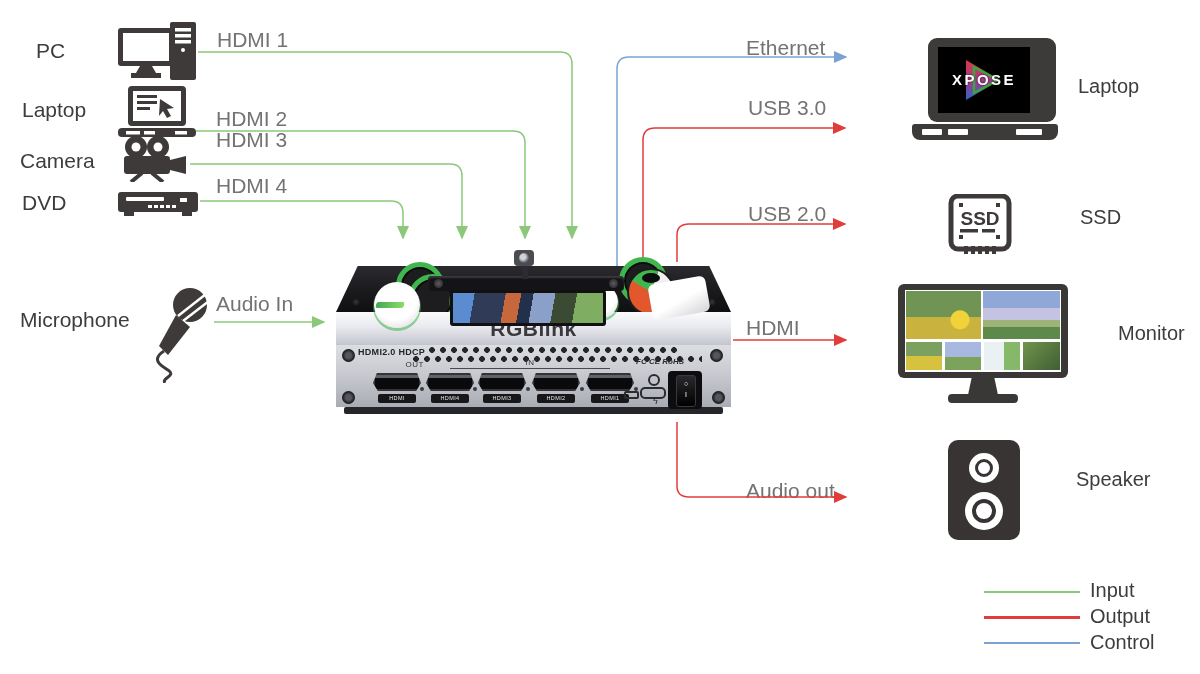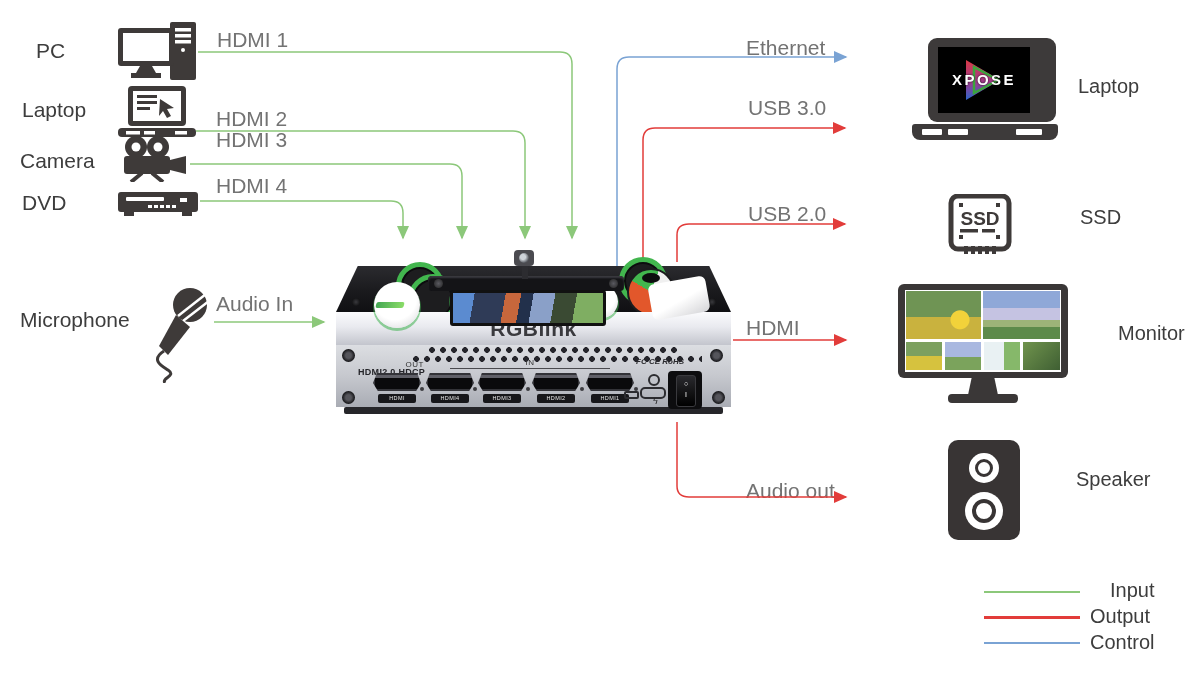--- a/index.html
+++ b/index.html
@@ -39,21 +39,21 @@
   .kn-oval{position:absolute;left:306px;top:23px;width:18px;height:10px;border-radius:50%;background:#0d0d0f;z-index:3;}
   .mini-logo{position:absolute;left:40px;top:52px;width:28px;height:6px;border-radius:2px;z-index:3;
              background:linear-gradient(90deg,#2f9d41,#7ed957);transform:skewX(-14deg);opacity:.9;}
   .top-screw{position:absolute;width:8px;height:8px;border-radius:50%;background:radial-gradient(#3a3a3e,#050506);z-index:2;}
   .dev-mid{position:absolute;left:0;top:62px;width:395px;height:33px;
            background:linear-gradient(180deg,#fbfbfd 0%,#e9eaef 45%,#c3c5cd 100%);
            border-radius:2px 2px 0 0;display:flex;align-items:center;justify-content:center;z-index:2;}
   .brand{font-size:21px;font-weight:800;letter-spacing:.5px;color:#3a3a3e;}
   .dev-ports{position:absolute;left:0;top:95px;width:395px;height:62px;
              background:linear-gradient(180deg,#dcdee2 0%,#c6c8ce 50%,#a9acb4 100%);z-index:2;}
-  .hdcp{position:absolute;left:22px;top:2px;font-size:9px;font-weight:bold;color:#25252a;letter-spacing:.3px;margin-top:20px;}
+  .hdcp{position:absolute;left:22px;top:2px;font-size:9px;font-weight:bold;color:#25252a;letter-spacing:.3px;}
   .vents{position:absolute;height:8px;background:radial-gradient(circle at 4px 4px,#24242a 2.6px,rgba(0,0,0,0) 3.1px);
          background-size:11px 8px;background-repeat:repeat-x;}
   .rohs{position:absolute;left:300px;top:12px;font-size:8px;font-weight:bold;font-style:italic;color:#2a2a2e;}
   .grp{position:absolute;font-size:8px;color:#333;letter-spacing:.5px;}
   .in-bracket{position:absolute;left:114px;top:23px;width:160px;height:4px;border-top:1px solid #4a4a4e;}
   .port{position:absolute;top:28px;width:50px;height:30px;}
   .port-jack{width:44px;height:14px;margin:0 auto;background:linear-gradient(#606068 0 3px,#0a0a0c 3px);
              border:2px solid #333338;border-radius:3px;
              clip-path:polygon(8% 0,92% 0,100% 55%,90% 100%,10% 100%,0 55%);}
   .port-tag{width:38px;height:9px;margin:3px auto 0;background:#17171a;border-radius:2px;color:#e8e8e8;
@@ -352,20 +352,20 @@
       <div class="inner" style="width:12px;height:12px;border-width:3px;"></div>
     </div>
     <div class="sp-ring" style="left:17px;top:52px;width:38px;height:38px;">
       <div class="inner" style="width:16px;height:16px;border-width:4px;"></div>
     </div>
   </div>
   <div class="rlbl" style="left:1076px;top:468px;">Speaker</div>
 
   <div>
     <div class="legend-line lg-input" style="top:591px;"></div>
-    <div class="rlbl" style="left:1090px;top:579px;margin-left:20px;">Input</div>
+    <div class="rlbl" style="left:1090px;top:579px;">Input</div>
     <div class="legend-line lg-output" style="top:616px;"></div>
     <div class="rlbl" style="left:1090px;top:605px;">Output</div>
     <div class="legend-line lg-control" style="top:642px;"></div>
     <div class="rlbl" style="left:1090px;top:631px;">Control</div>
   </div>
 
 </div>
 
 </body></html>

